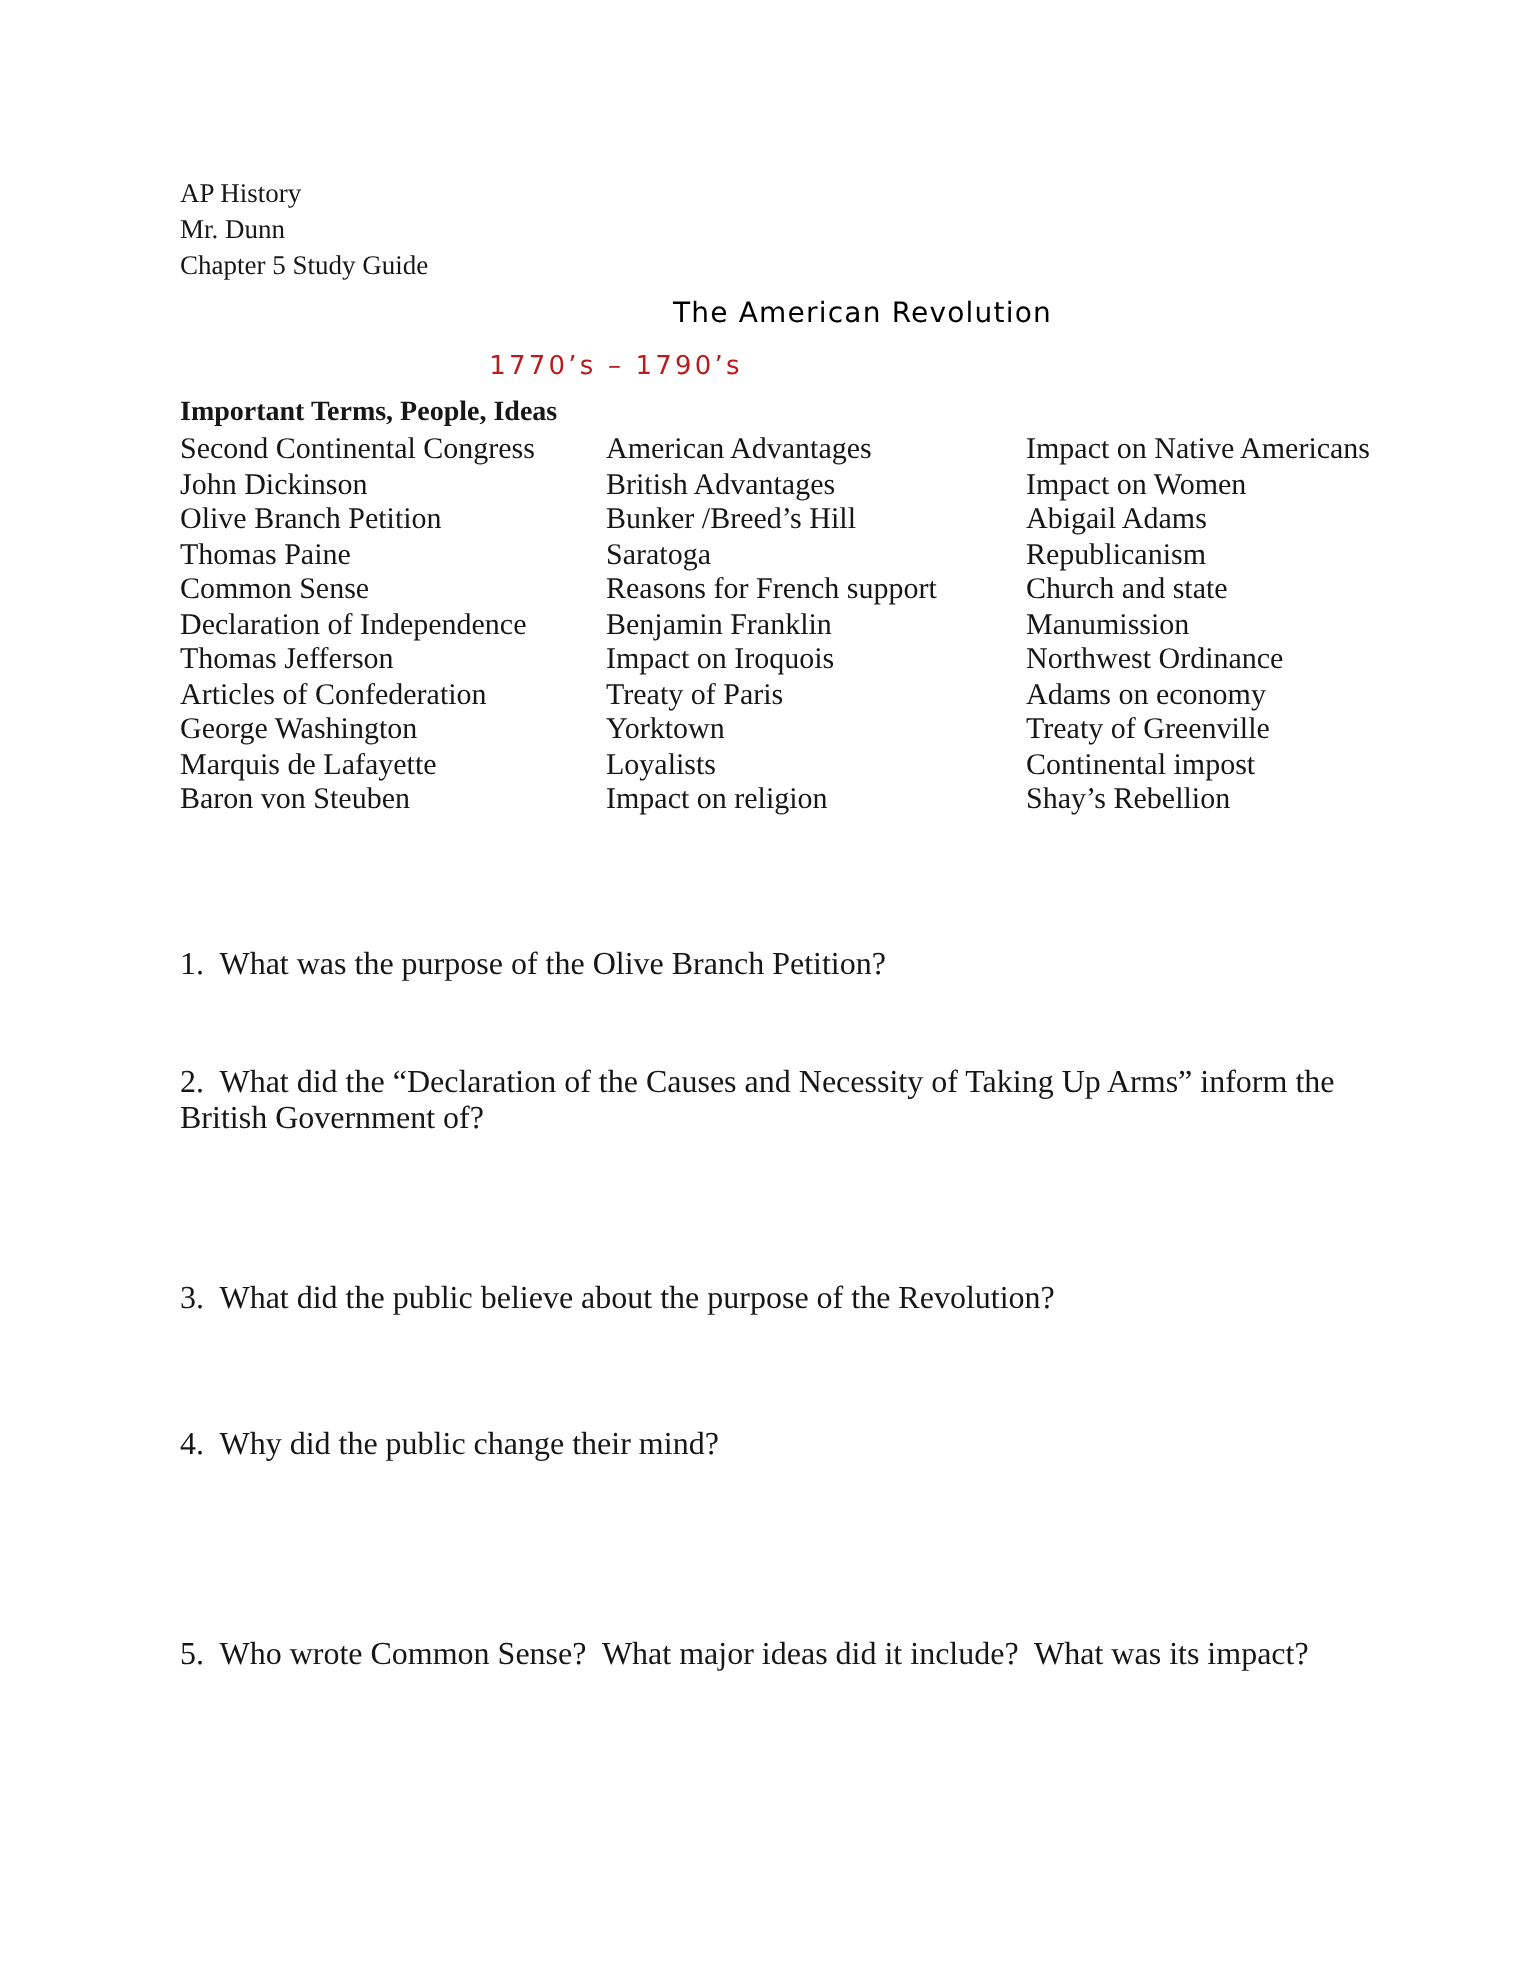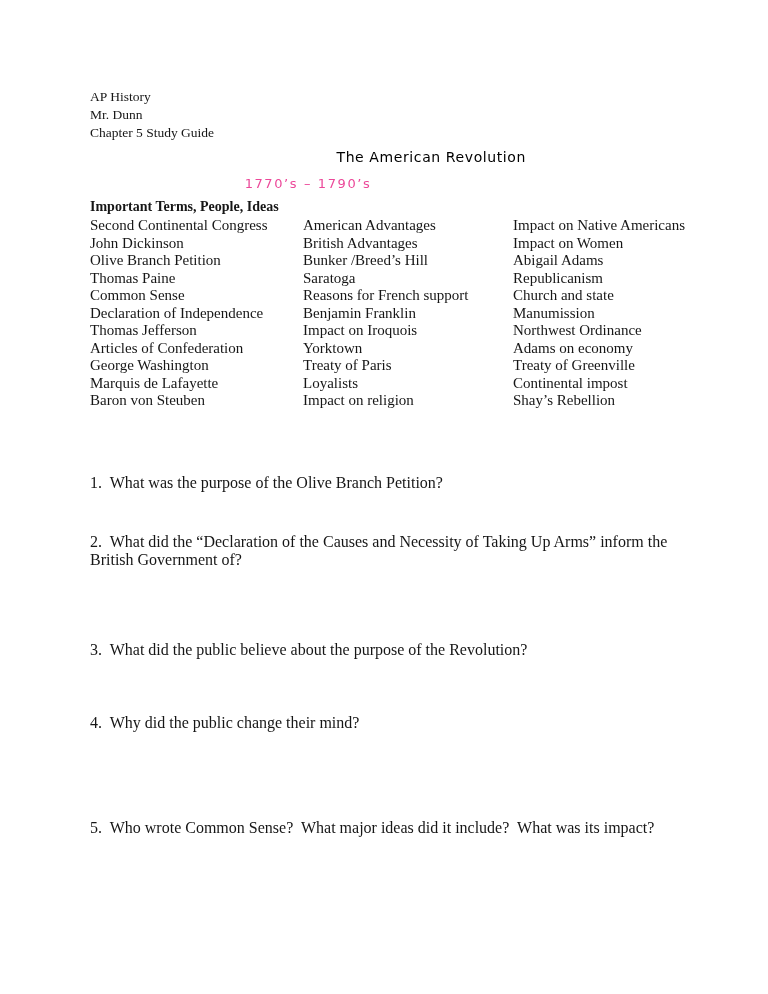--- a/index.html
+++ b/index.html
@@ -32,21 +32,21 @@
     letter-spacing: 0.6px;
     color: #000000;
   }
   .page-subtitle {
     margin-top: 6px;
     text-align: center;
     font-family: "DejaVu Sans", sans-serif;
     font-size: 13px;
     line-height: 18px;
     letter-spacing: 1.6px;
-    color: #ec4899;
+    color: #b91c1c;
   }
   .terms-heading {
     margin-top: 5px;
     font-size: 14px;
     line-height: 18px;
     font-weight: bold;
   }
   .terms-grid {
     margin-top: 1px;
     display: grid;
@@ -103,22 +103,22 @@
       <div class="term">Baron von Steuben</div>
     </div>
     <div class="terms-col">
       <div class="term">American Advantages</div>
       <div class="term">British Advantages</div>
       <div class="term">Bunker /Breed’s Hill</div>
       <div class="term">Saratoga</div>
       <div class="term">Reasons for French support</div>
       <div class="term">Benjamin Franklin</div>
       <div class="term">Impact on Iroquois</div>
+      <div class="term">Treaty of Paris</div>
       <div class="term">Yorktown</div>
-      <div class="term">Treaty of Paris</div>
       <div class="term">Loyalists</div>
       <div class="term">Impact on religion</div>
     </div>
     <div class="terms-col">
       <div class="term">Impact on Native Americans</div>
       <div class="term">Impact on Women</div>
       <div class="term">Abigail Adams</div>
       <div class="term">Republicanism</div>
       <div class="term">Church and state</div>
       <div class="term">Manumission</div>

